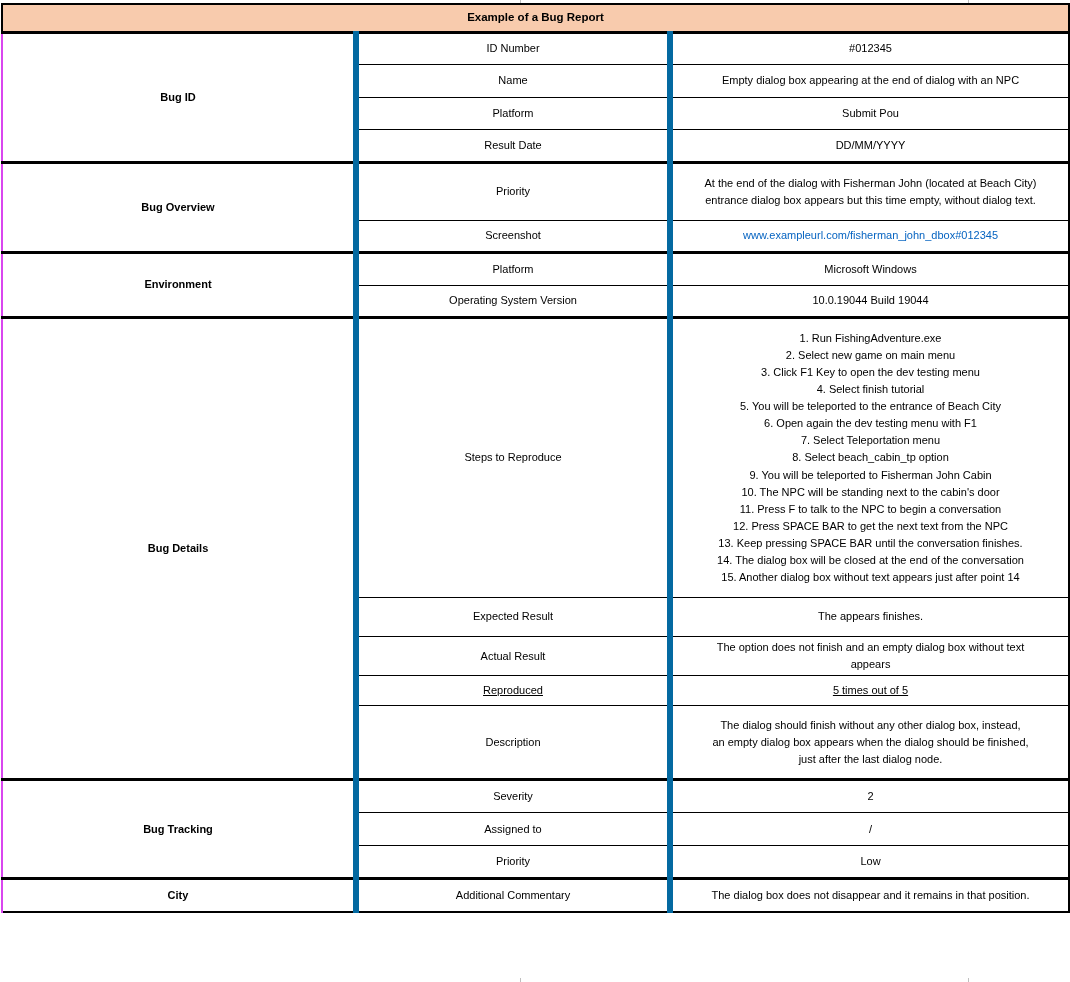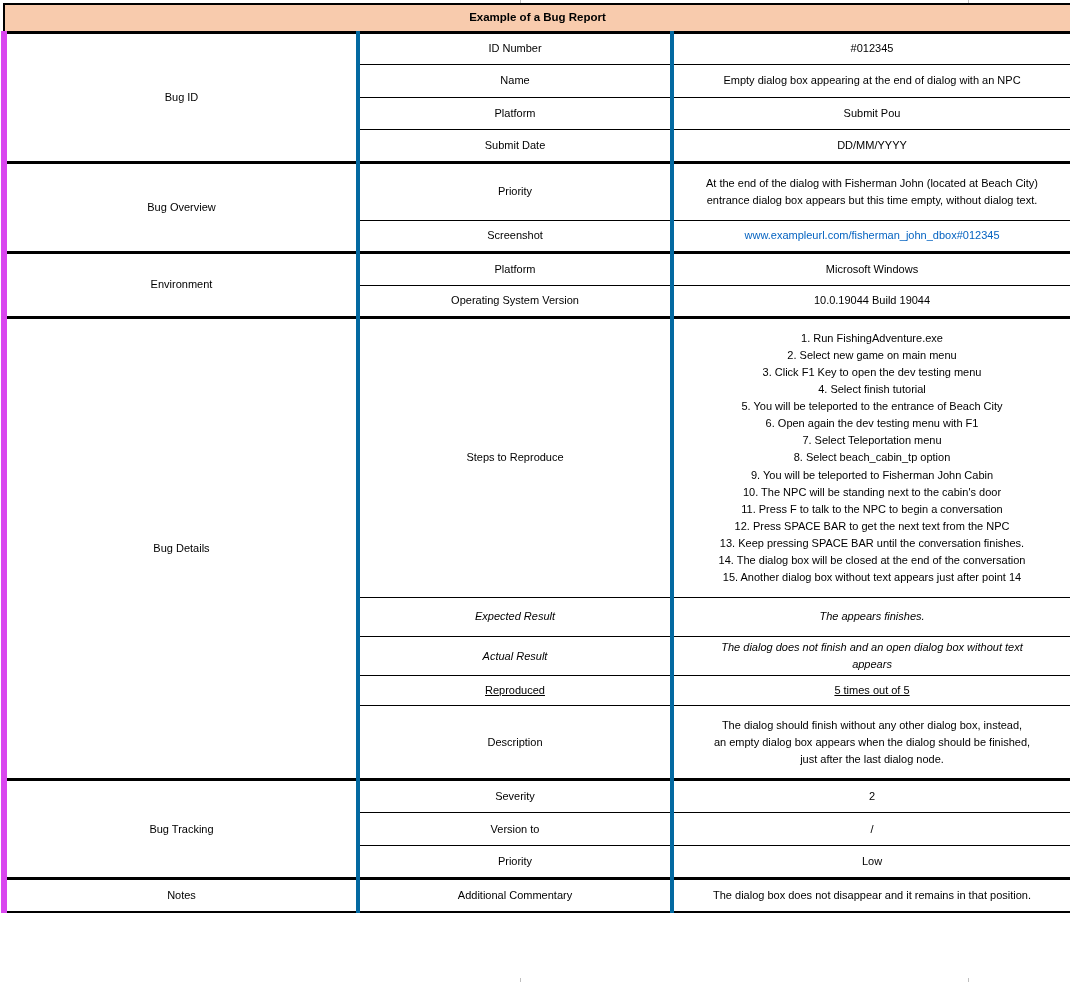--- a/index.html
+++ b/index.html
@@ -50,41 +50,41 @@
     overflow: hidden;
   }
   th.title-cell {
     background: #F8CBAD;
     font-weight: bold;
     font-size: 11.5px;
     border-bottom: 2px solid #000000;
     height: 22px;
   }
   td.section-cell {
-    font-weight: normal;
-    border-left: 6px solid #d946ef;
+    font-weight: bold;
+    border-left: 2px solid #d946ef;
   }
   td.field-cell, td.value-cell {
-    border-left: 4px solid #0369a1;
+    border-left: 6px solid #0369a1;
   }
   td.value-cell {
     border-right: 2px solid #000000;
     white-space: pre-line;
   }
   tr.group-start > td {
     border-top: 3px solid #000000;
   }
   a.cell-link {
     color: #0563C1;
     cursor: pointer;
   }
   
   tr.h36  { height: 32px; }
   tr.h37  { height: 33px; }
-  tr.h43  { height: 39px; font-style: italic; }
+  tr.h43  { height: 39px; }
   tr.h34  { height: 30px; text-decoration: underline; }
   tr.h62  { height: 58px; }
   tr.h78  { height: 74px; }
   tr.h284 { height: 280px; }
 </style>
 </head>
 <body>
 
 <div class="sheet">
   <div class="tick t1"></div>
@@ -111,21 +111,21 @@
     </tr>
     <tr class="h37">
       <td class="field-cell">Name</td>
       <td class="value-cell">Empty dialog box appearing at the end of dialog with an NPC</td>
     </tr>
     <tr class="h36">
       <td class="field-cell">Platform</td>
       <td class="value-cell">Submit Pou</td>
     </tr>
     <tr class="h37">
-      <td class="field-cell">Submit Date</td>
+      <td class="field-cell">Result Date</td>
       <td class="value-cell">DD/MM/YYYY</td>
     </tr>
 
     <tr class="group-start h62">
       <td class="section-cell" rowspan="2">Bug Overview</td>
       <td class="field-cell">Priority</td>
       <td class="value-cell">At the end of the dialog with Fisherman John (located at Beach City)
 entrance dialog box appears but this time empty, without dialog text.</td>
     </tr>
     <tr class="h36">
@@ -161,48 +161,48 @@
 13. Keep pressing SPACE BAR until the conversation finishes.
 14. The dialog box will be closed at the end of the conversation
 15. Another dialog box without text appears just after point 14</td>
     </tr>
     <tr class="h43">
       <td class="field-cell">Expected Result</td>
       <td class="value-cell">The appears finishes.</td>
     </tr>
     <tr class="h43">
       <td class="field-cell">Actual Result</td>
-      <td class="value-cell">The dialog does not finish and an open dialog box without text
+      <td class="value-cell">The option does not finish and an empty dialog box without text
 appears</td>
     </tr>
     <tr class="h34">
       <td class="field-cell">Reproduced</td>
       <td class="value-cell">5 times out of 5</td>
     </tr>
     <tr class="h78">
       <td class="field-cell">Description</td>
       <td class="value-cell">The dialog should finish without any other dialog box, instead,
 an empty dialog box appears when the dialog should be finished,
 just after the last dialog node.</td>
     </tr>
 
     <tr class="group-start h37">
       <td class="section-cell" rowspan="3">Bug Tracking</td>
       <td class="field-cell">Severity</td>
       <td class="value-cell">2</td>
     </tr>
     <tr class="h37">
-      <td class="field-cell">Version to</td>
+      <td class="field-cell">Assigned to</td>
       <td class="value-cell">/</td>
     </tr>
     <tr class="h37">
       <td class="field-cell">Priority</td>
       <td class="value-cell">Low</td>
     </tr>
 
     <tr class="group-start h37">
-      <td class="section-cell">Notes</td>
+      <td class="section-cell">City</td>
       <td class="field-cell">Additional Commentary</td>
       <td class="value-cell">The dialog box does not disappear and it remains in that position.</td>
     </tr>
   </tbody>
     </table>
 </div>
 
 </body></html>

